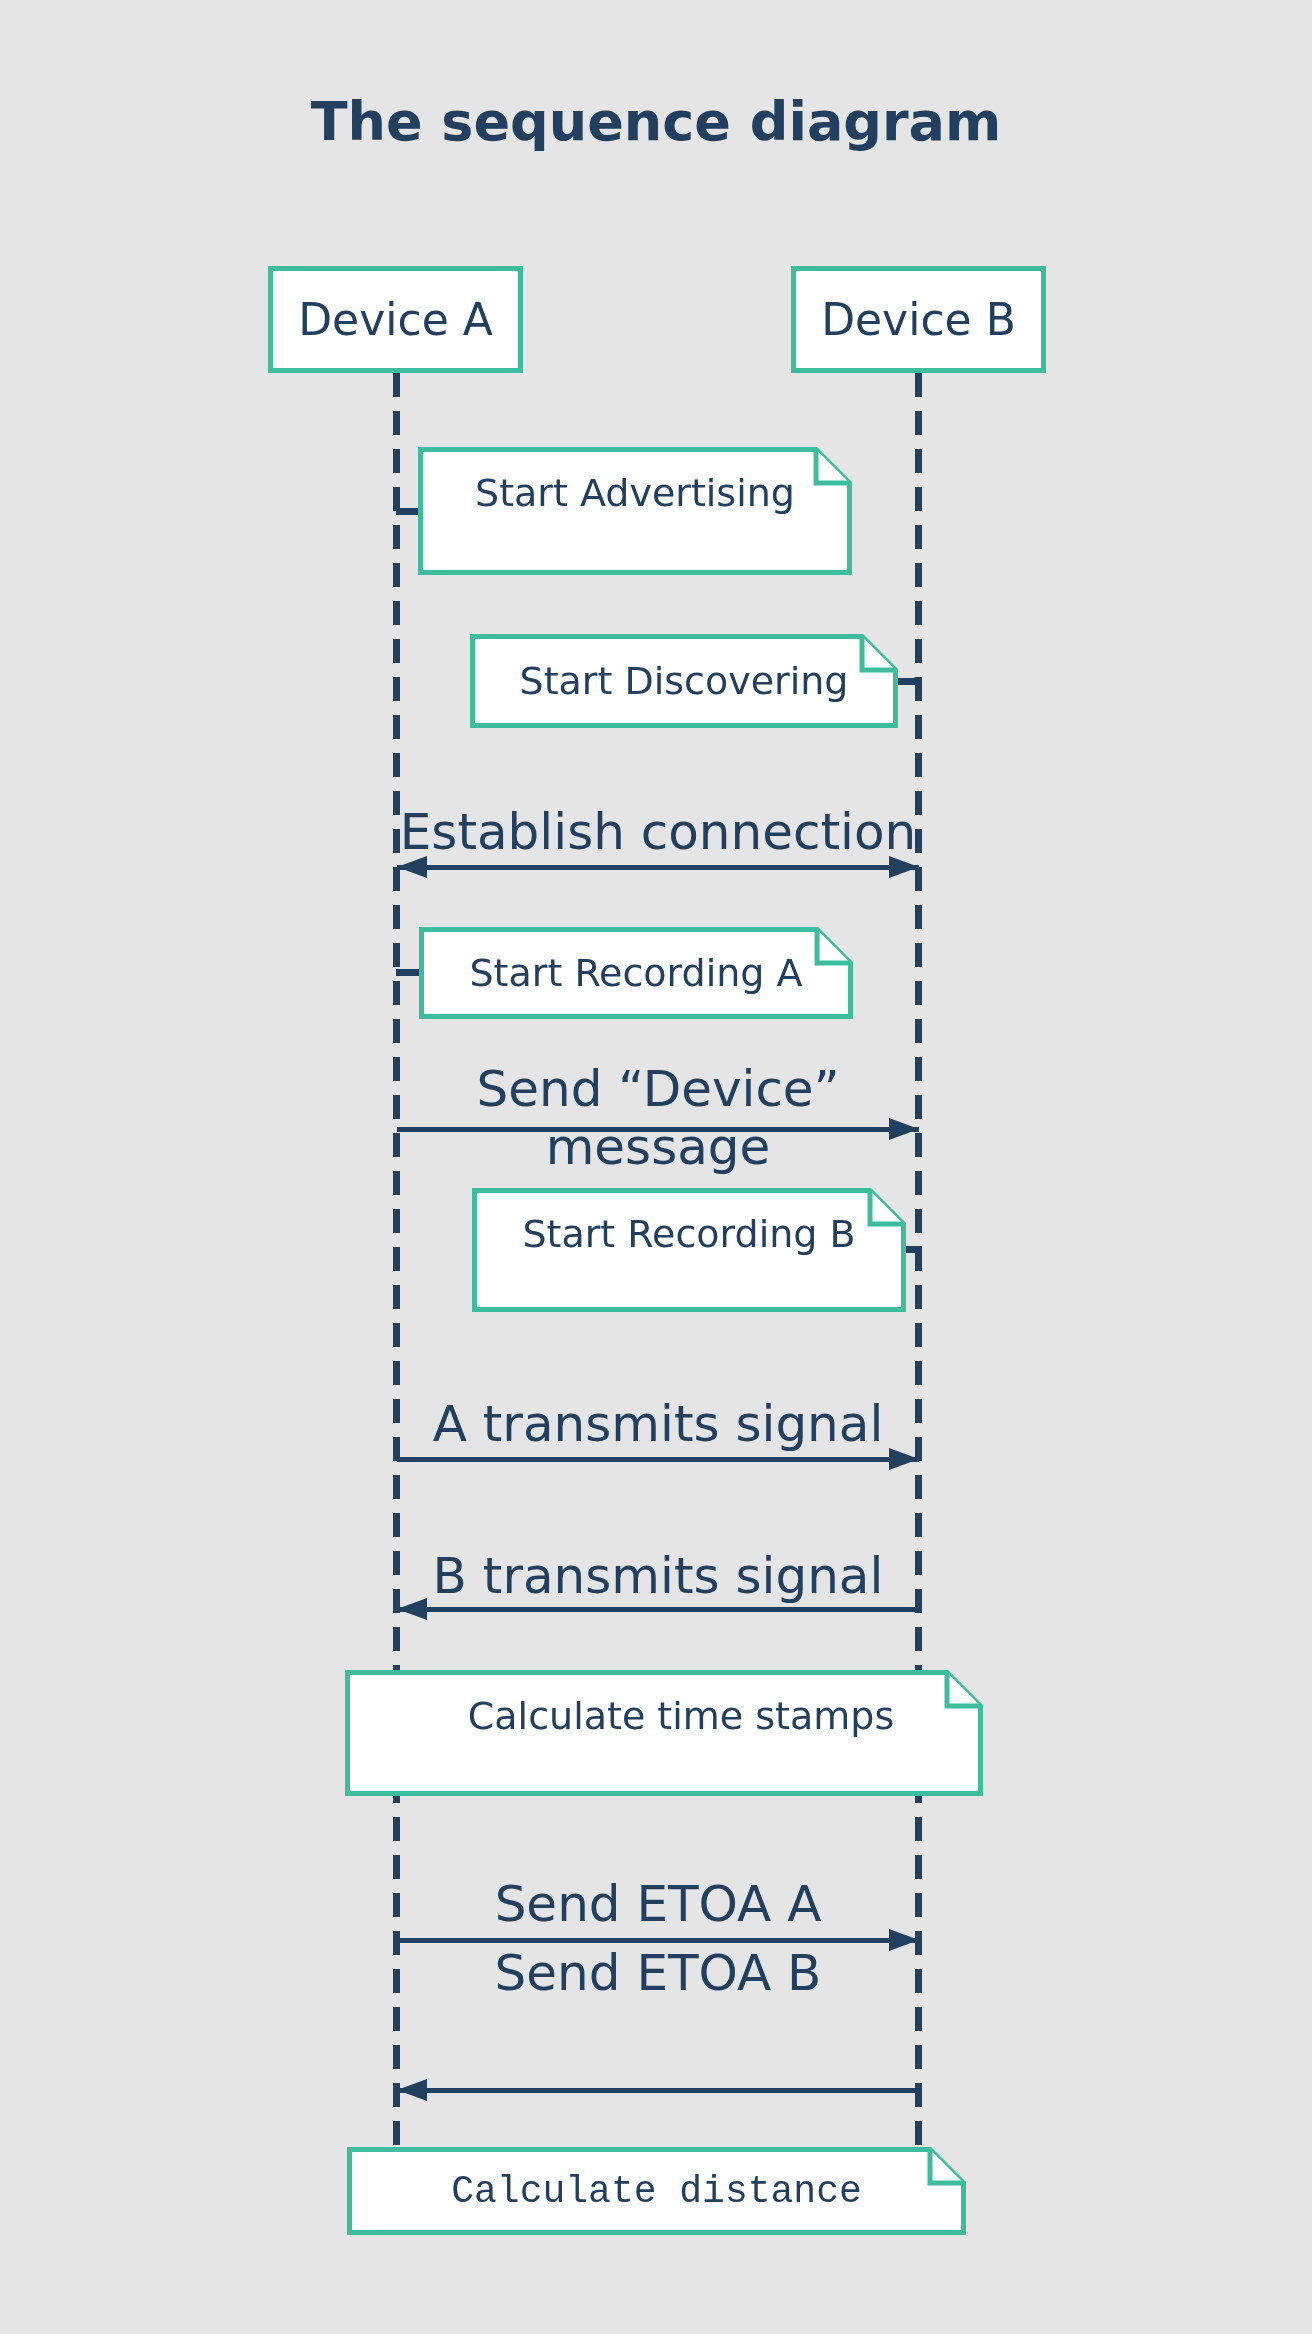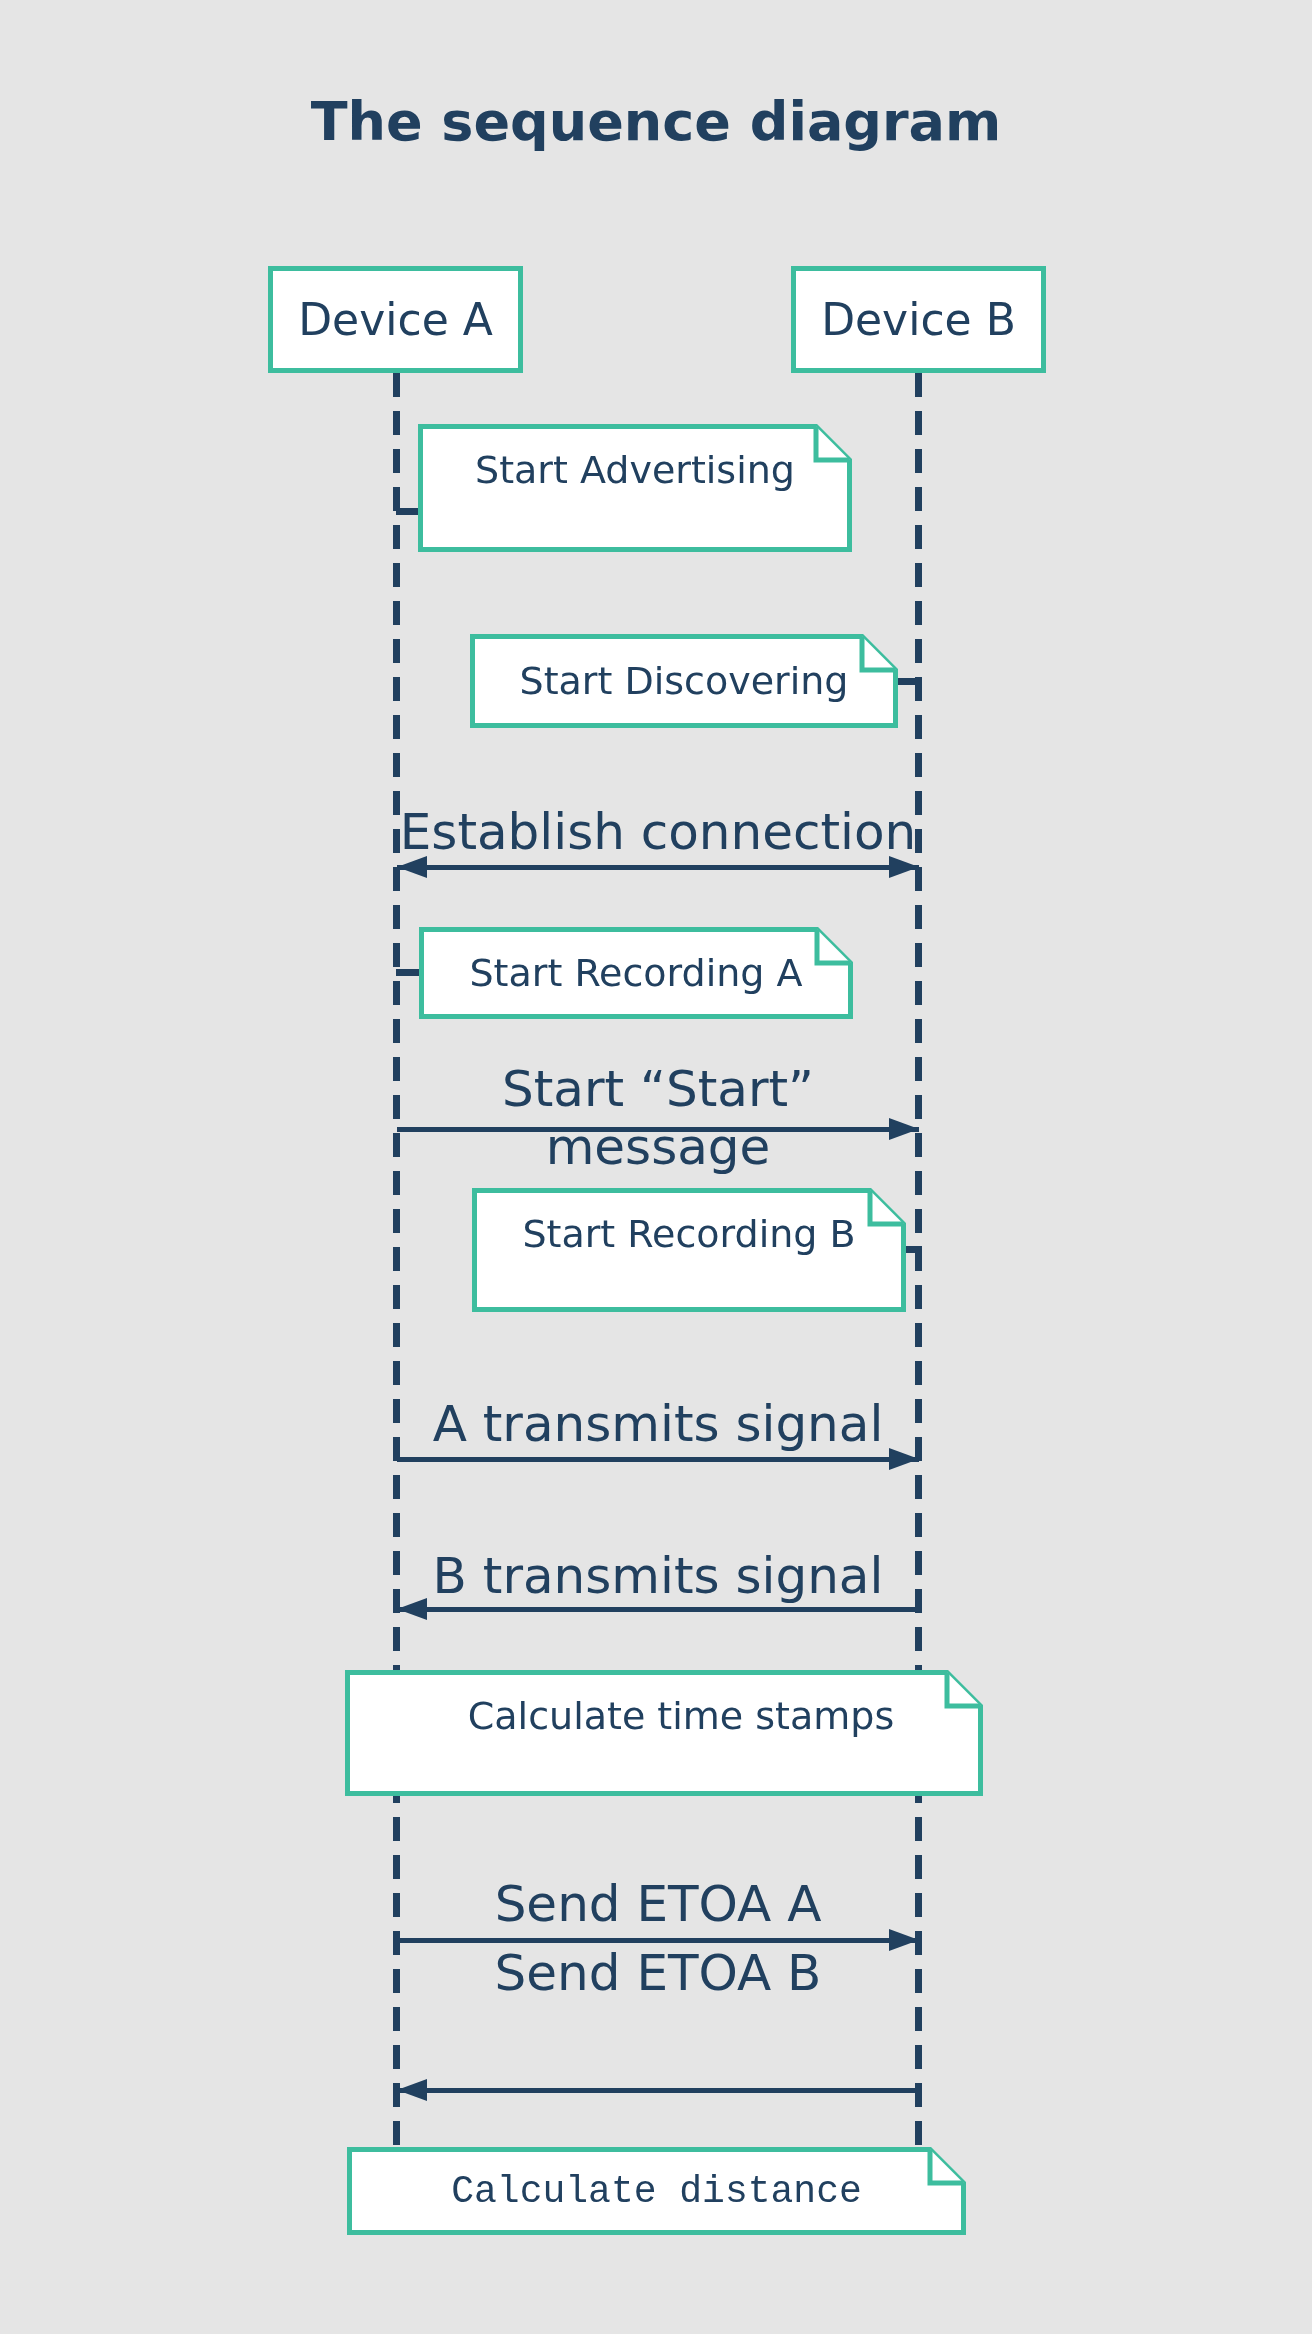--- a/index.html
+++ b/index.html
@@ -111,21 +111,21 @@
   <div class="lifeline" style="left:915px;top:373px;height:1774px;"></div>
 
   <div class="actor" style="left:268px;top:266px;">
     <span>Device A</span>
   </div>
   <div class="actor" style="left:791px;top:266px;">
     <span>Device B</span>
   </div>
 
   <div class="stub" style="left:396px;top:508px;width:26px;"></div>
-  <div class="note" style="left:418px;top:424px;width:434px;height:108px;">
+  <div class="note" style="left:418px;top:447px;width:434px;height:108px;">
     <svg width="434" height="128" viewBox="0 0 434 128">
       <path d="M2.5,2.5 H398 L431.5,36 V125.5 H2.5 Z" fill="#ffffff" stroke="var(--teal)" stroke-width="5"></path>
       <path d="M398,2.5 V36 H431.5" fill="#ffffff" stroke="var(--teal)" stroke-width="5"></path>
     </svg>
     <div class="note-label high">Start Advertising</div>
   </div>
 
   <div class="stub" style="left:894px;top:678px;width:28px;"></div>
   <div class="note" style="left:470px;top:634px;width:428px;height:94px;">
     <svg width="428" height="94" viewBox="0 0 428 94">
@@ -142,21 +142,21 @@
 
   <div class="stub" style="left:396px;top:969px;width:26px;"></div>
   <div class="note" style="left:419px;top:927px;width:434px;height:92px;">
     <svg width="434" height="92" viewBox="0 0 434 92">
       <path d="M2.5,2.5 H398 L431.5,36 V89.5 H2.5 Z" fill="#ffffff" stroke="var(--teal)" stroke-width="5"></path>
       <path d="M398,2.5 V36 H431.5" fill="#ffffff" stroke="var(--teal)" stroke-width="5"></path>
     </svg>
     <div class="note-label center">Start Recording A</div>
   </div>
 
-  <div class="msg-label" style="top:1060px;">Start “Start” message</div>
+  <div class="msg-label" style="top:1060px;">Send “Device” message</div>
   <div class="arrow-line" style="left:397px;top:1127px;width:522px;"></div>
   <div class="head right" style="left:889px;top:1118px;"></div>
 
   <div class="stub" style="left:902px;top:1246px;width:20px;"></div>
   <div class="note" style="left:472px;top:1188px;width:434px;height:124px;">
     <svg width="434" height="124" viewBox="0 0 434 124">
       <path d="M2.5,2.5 H398 L431.5,36 V121.5 H2.5 Z" fill="#ffffff" stroke="var(--teal)" stroke-width="5"></path>
       <path d="M398,2.5 V36 H431.5" fill="#ffffff" stroke="var(--teal)" stroke-width="5"></path>
     </svg>
     <div class="note-label high">Start Recording B</div>

